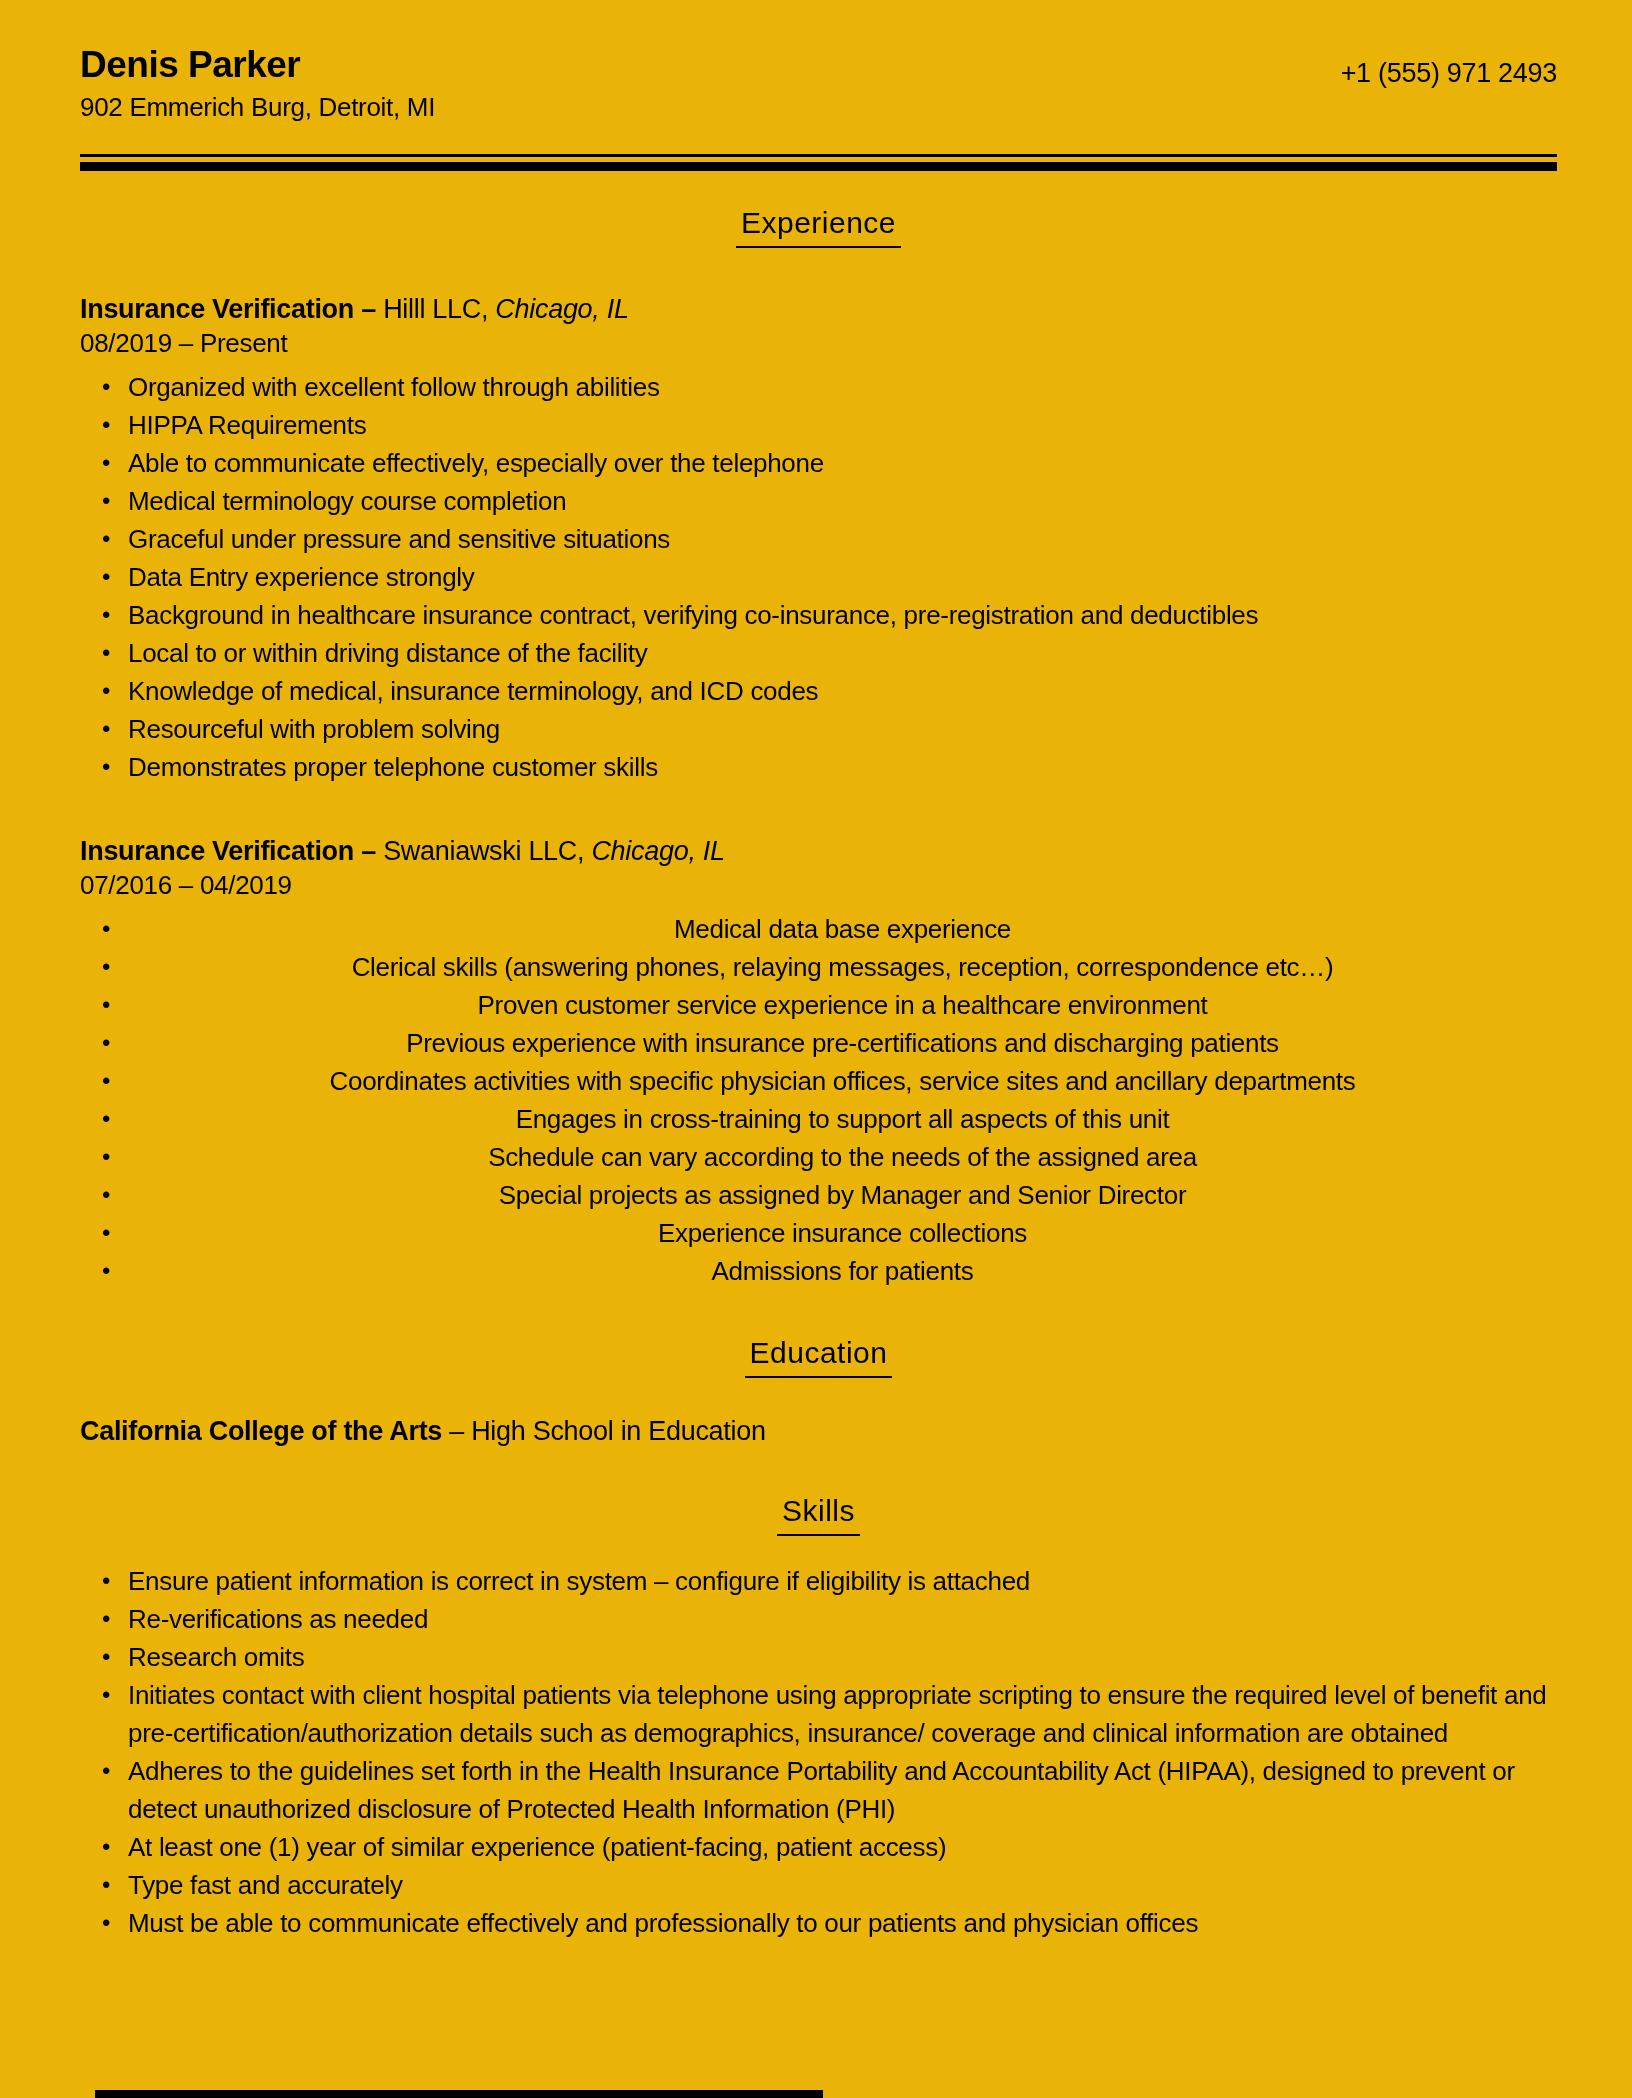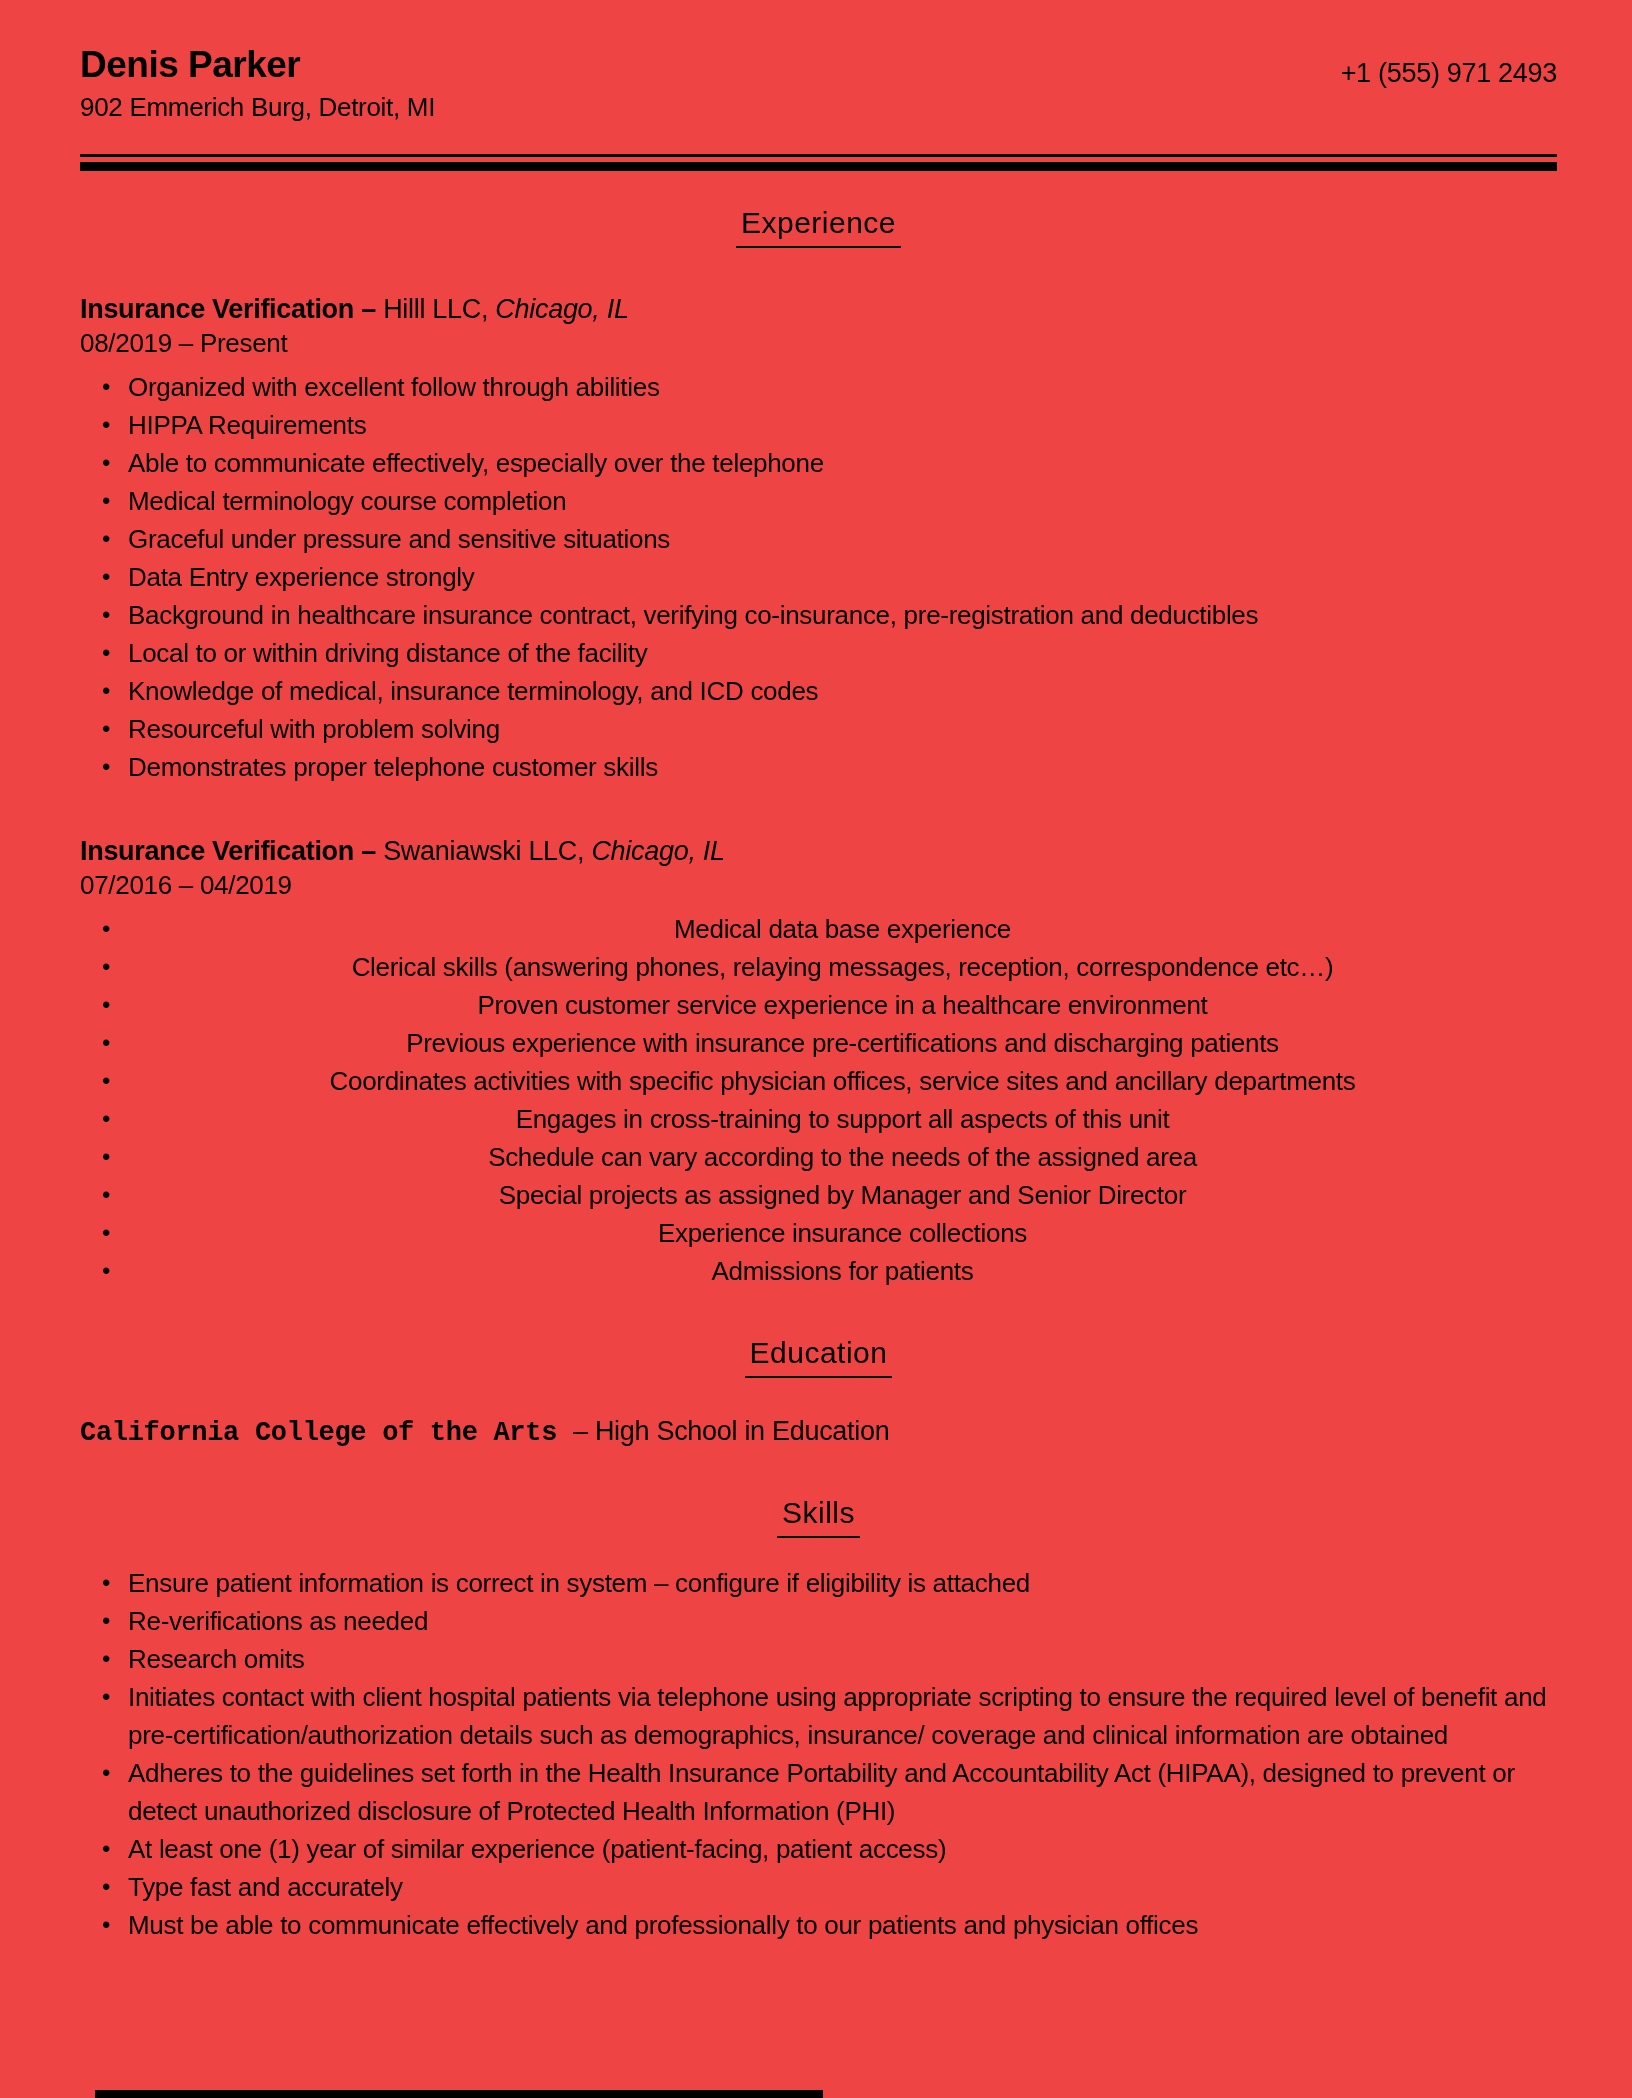--- a/index.html
+++ b/index.html
@@ -1,20 +1,20 @@
 <!DOCTYPE html>
 <html><head>
 <meta charset="utf-8">
 <style>
   html,body{margin:0;padding:0;background:#ffffff;}
   .page{
     position:relative;
     width:1632px;
     height:2098px;
-    background:#ef4444;
+    background:#eab308;
     color:#000000;
     font-family:"Liberation Sans", sans-serif;
     overflow:hidden;
     letter-spacing:-0.3px;
   }
   .content{padding:0 75px 0 80px;}
   
   .header{position:relative;padding-top:44px;}
   .name{font-size:37px;font-weight:700;line-height:42px;letter-spacing:-0.5px;}
   .address{font-size:26px;line-height:30px;margin-top:6px;}
@@ -51,21 +51,21 @@
   }
   ul.bullets li::before{
     content:"\2022";
     position:absolute;
     left:-26px;
     top:0;
     font-size:24px;
   }
   
   .edu-line{margin-top:36px;font-size:27px;line-height:34px;}
-  .edu-school{font-weight:700;font-family:Liberation Mono, monospace;}
+  .edu-school{font-weight:700;}
   .skills-list{margin-top:26px !important;}
   
   .bottom-partial-rule{
     position:absolute;
     left:95px;
     top:2090px;
     width:728px;
     height:8px;
     background:#000;
   }

